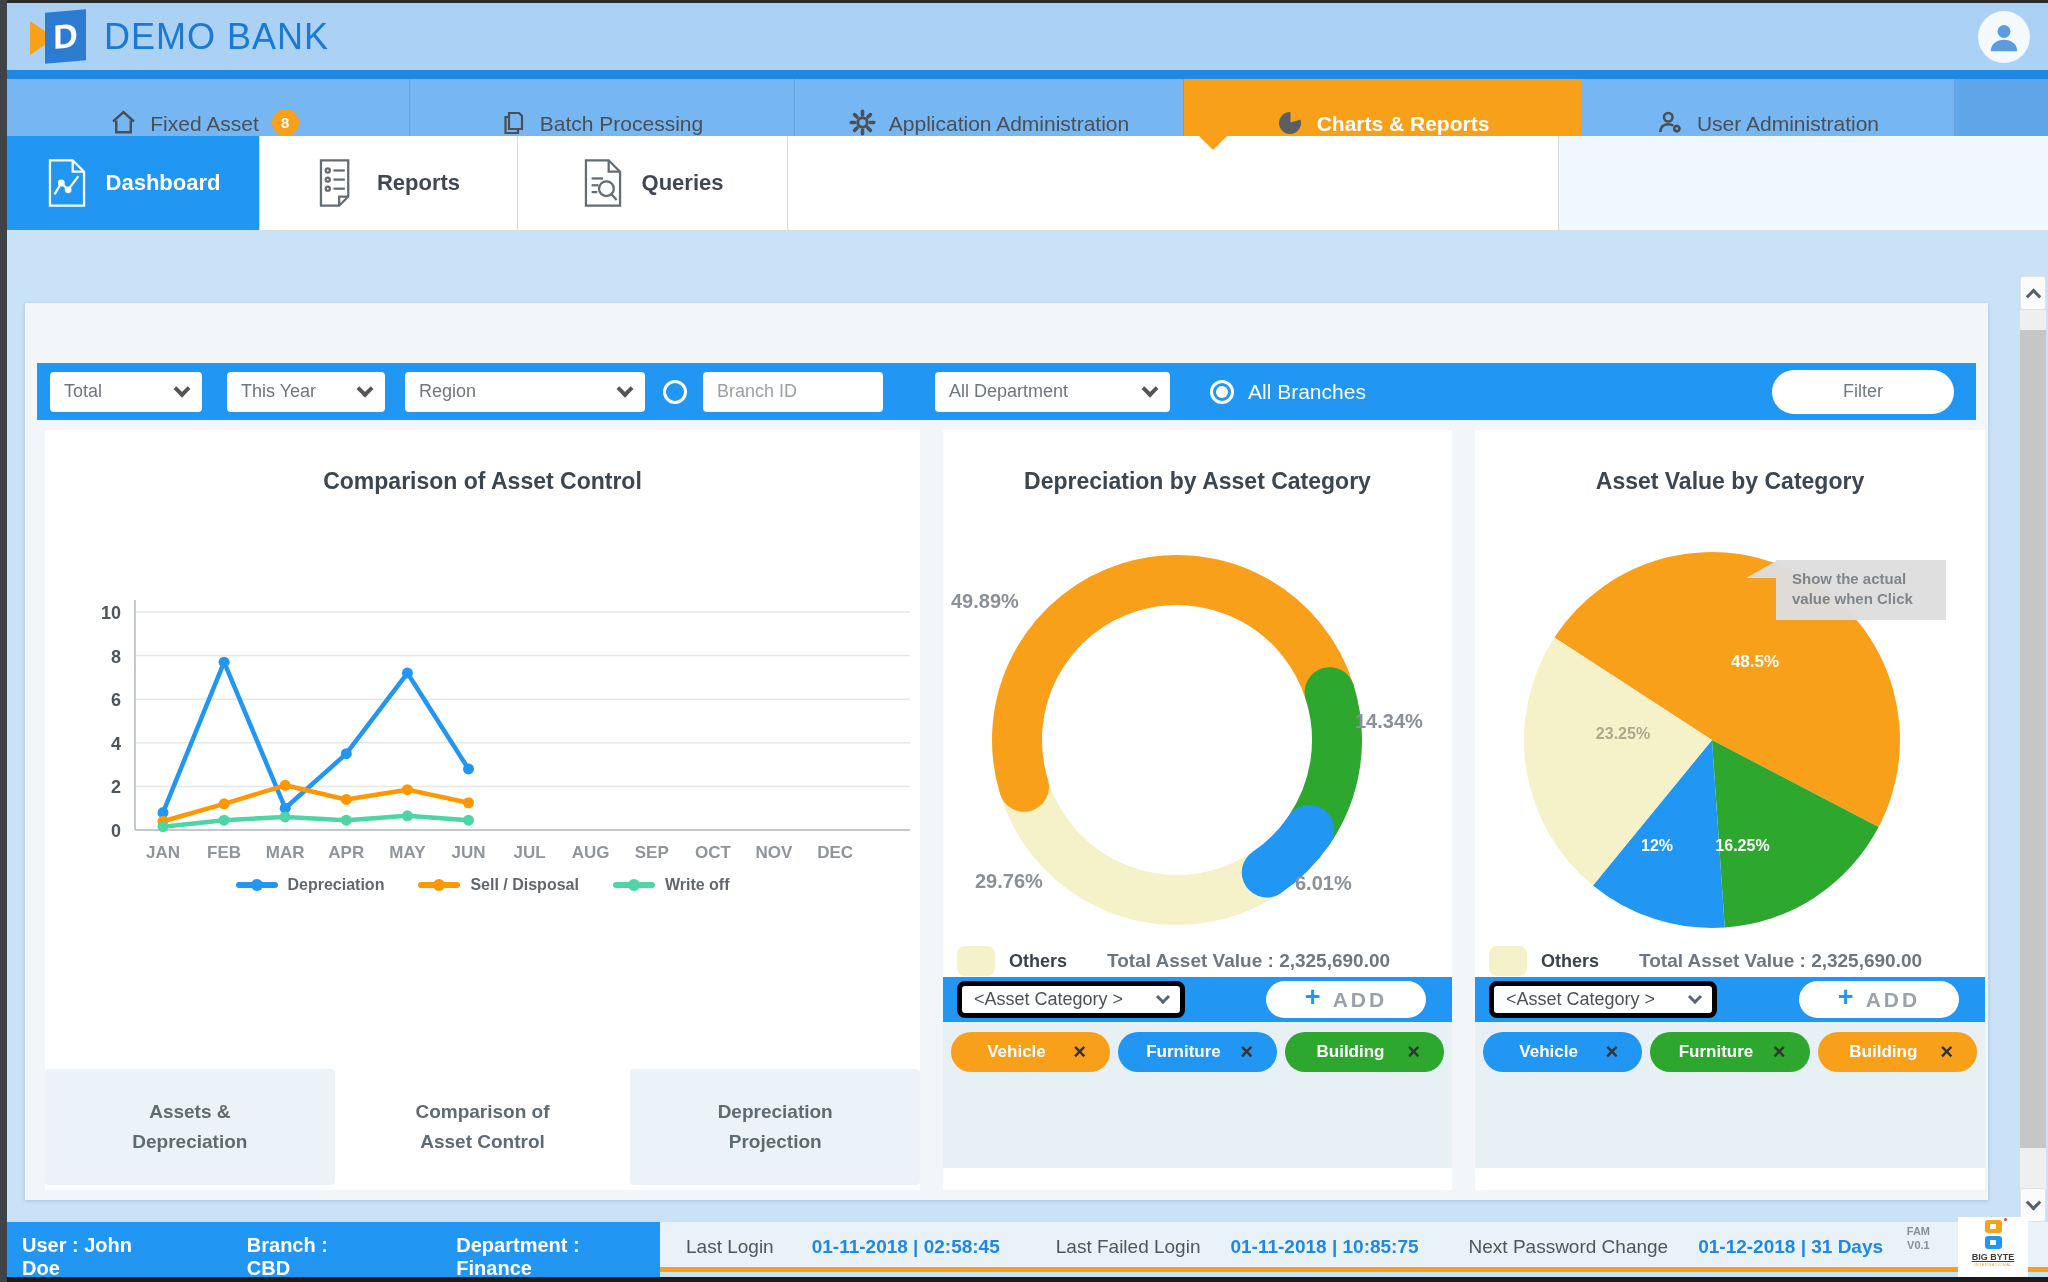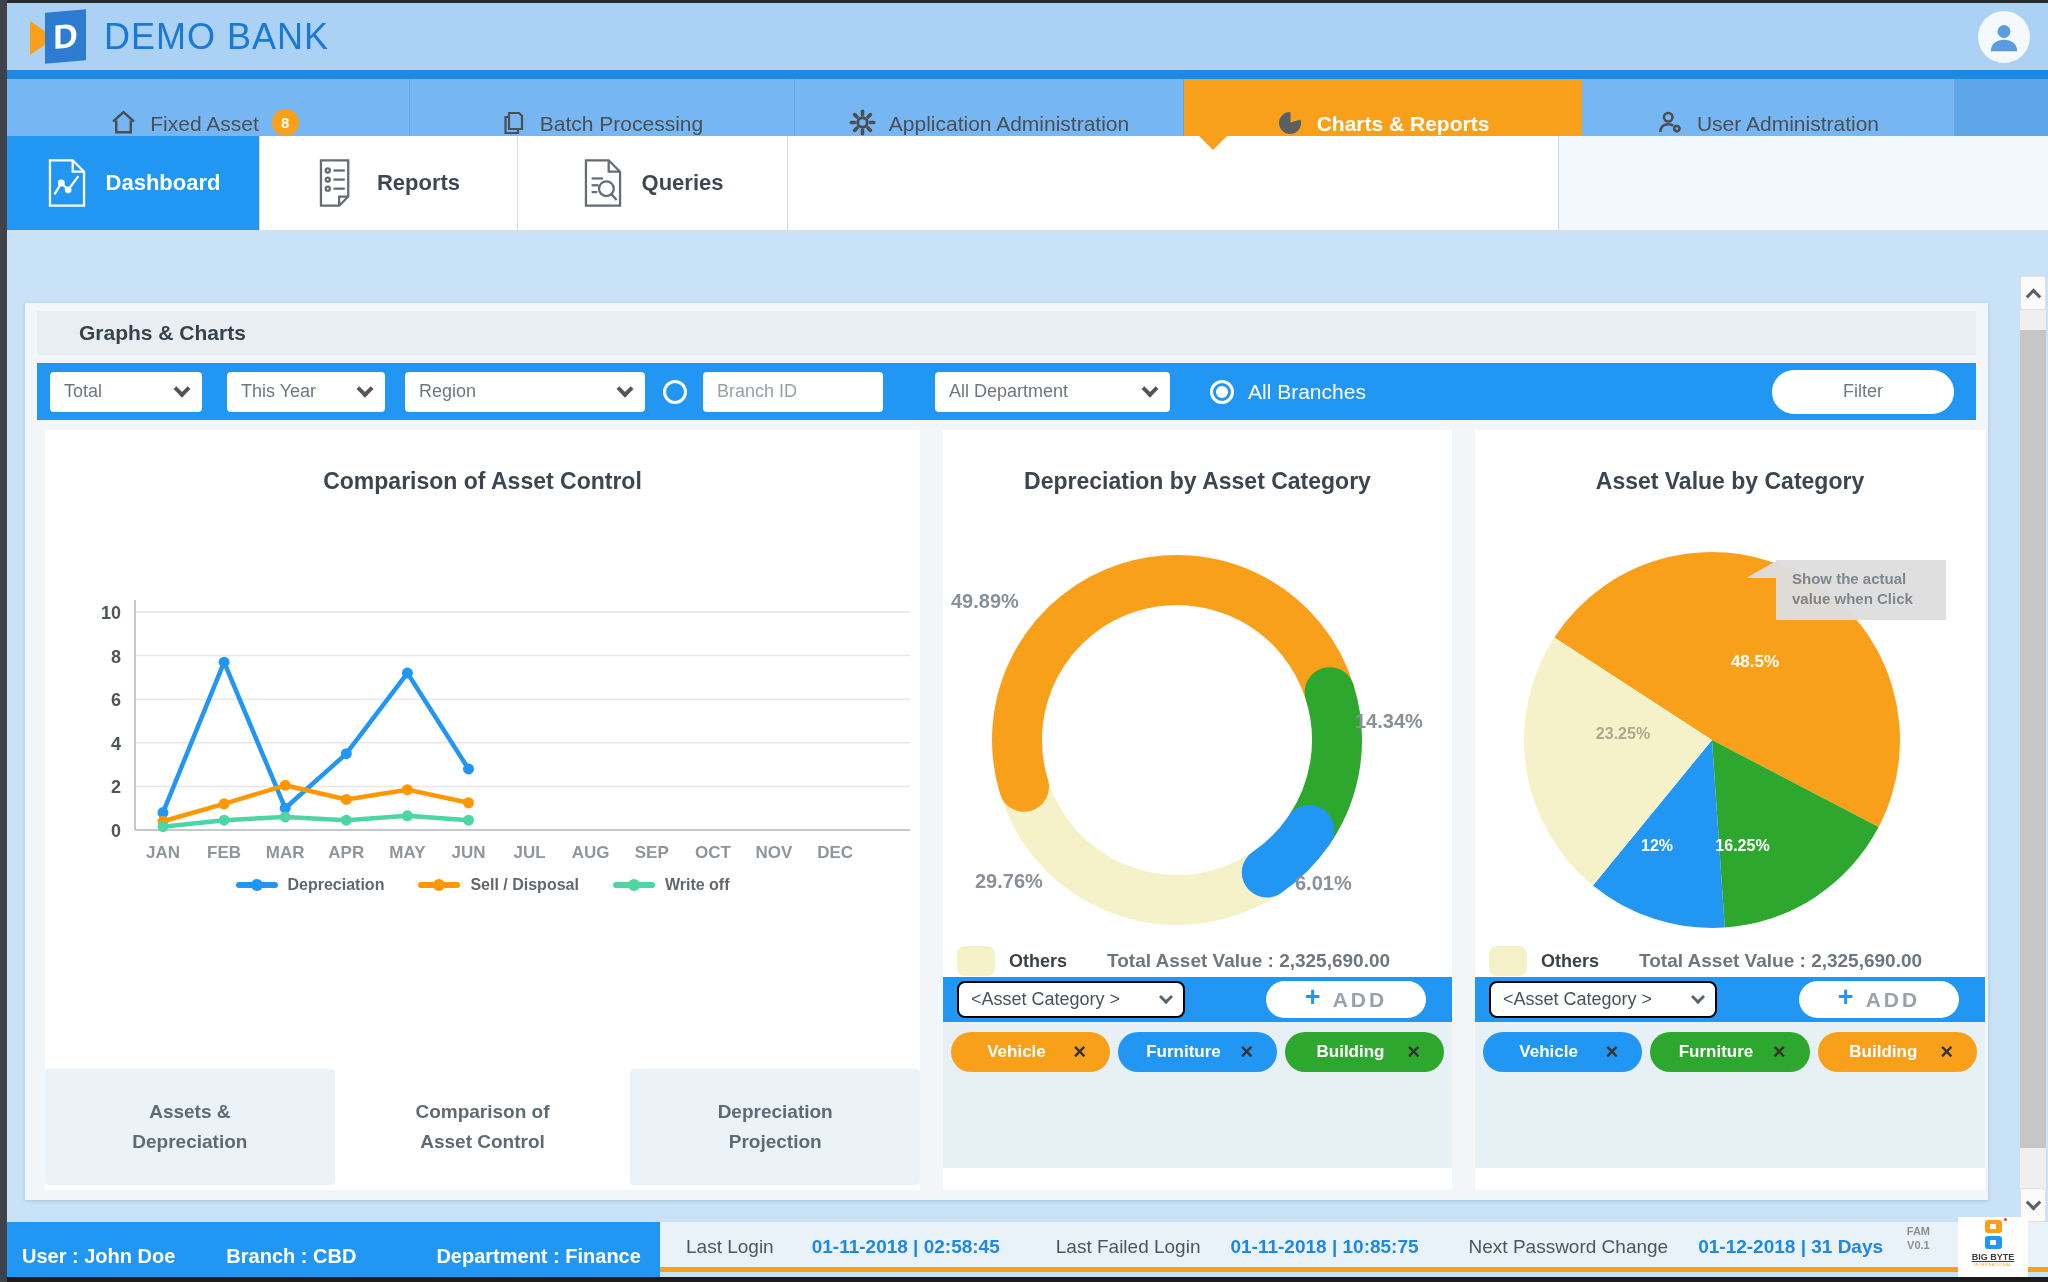--- a/index.html
+++ b/index.html
@@ -77,21 +77,21 @@
   .pl2 { left:152px; top:407px; width:60px; color:#fff; font-size:16px; }
   .pl3 { left:108px; top:295px; width:80px; color:#ABA98E; font-size:16px; }
   .tooltip { position:absolute; left:301px; top:130px; width:170px; background:#DEDEDE; opacity:0.96; padding:9px 8px 11px 16px; font-size:15px; font-weight:bold; color:#7C8288; line-height:20px; z-index:5; }
   .tooltip::before { content:''; position:absolute; left:-30px; top:0; border-bottom:18px solid #DEDEDE; border-left:32px solid transparent; }
 
   .others-row { position:absolute; left:14px; top:516px; display:flex; align-items:center; gap:14px; }
   .others-swatch { width:38px; height:30px; border-radius:8px; }
   .others-label { font-size:18px; font-weight:bold; color:#3A424A; }
   .total-text { margin-left:26px; font-size:19px; font-weight:bold; color:#6E777F; }
   .cat-bar { position:absolute; left:0; top:547px; width:100%; height:45px; background:#2196F3; }
-  .cat-dd { position:absolute; left:14px; top:4px; width:228px; height:37px; background:#fff; border:2px solid #000000; border-radius:8px; display:flex; align-items:center; justify-content:space-between; padding:0 12px; font-size:18px; color:#4A5258; cursor:pointer; }
+  .cat-dd { position:absolute; left:14px; top:4px; width:228px; height:37px; background:#fff; border:5px solid #000000; border-radius:8px; display:flex; align-items:center; justify-content:space-between; padding:0 12px; font-size:18px; color:#4A5258; cursor:pointer; }
   .cat-dd .chev { width:10px; height:10px; border-width:3px; border-color:#5A6570; }
   .add-btn { position:absolute; right:26px; top:4px; width:160px; height:37px; background:#fff; border:none; border-radius:19px; display:flex; align-items:center; justify-content:center; gap:12px; cursor:pointer; font-family:inherit; }
   .add-plus { color:#2196F3; font-size:27px; font-weight:bold; margin-top:-4px; }
   .add-label { color:#9AA1A8; font-size:21px; font-weight:bold; letter-spacing:3px; }
   .tags-filler { position:absolute; left:0; top:592px; width:100%; height:146px; background:#E7F0F5; }
   .tags { position:absolute; left:8px; top:602px; right:8px; display:flex; gap:8px; }
   .tag { flex:1; height:40px; border-radius:20px; display:flex; align-items:center; justify-content:center; color:#fff; font-weight:bold; font-size:17px; position:relative; }
   .tag-label { transform:translateX(-14px); }
   .tag-close { position:absolute; right:24px; color:#333; font-size:22px; font-weight:bold; cursor:pointer; line-height:1; }
 
@@ -101,21 +101,21 @@
   .sb-track { position:absolute; left:2px; top:54px; width:26px; height:818px; background:#C6C6C6; }
   .sb-btn { position:absolute; left:2px; width:26px; height:34px; background:#FBFBFB; border:1px solid #E2E2E2; border-radius:3px; display:flex; align-items:center; justify-content:center; cursor:pointer; }
   .sb-up { top:0; } .sb-down { top:912px; }
   .sb-chev { width:11px; height:11px; border-left:3px solid #55606B; border-top:3px solid #55606B; }
   .sb-up .sb-chev { transform:rotate(45deg) translate(2px,2px); }
   .sb-down .sb-chev { transform:rotate(225deg) translate(2px,2px); }
 
   
   .footer { position:absolute; left:0; top:1222px; width:100%; height:50px; background:#E9F1F9; border-bottom:5px solid #F9A01B; z-index:30; }
   .f-blue { position:absolute; left:0; top:0; width:660px; height:69px; background:#2196F3; display:flex; align-items:center; color:#fff; font-weight:bold; font-size:20px; }
-  .f-user { margin-left:22px; } .f-branch { margin-left:51px; } .f-dept { margin-left:80px; }
+  .f-user { margin-left:22px; } .f-branch { margin-left:72px; } .f-dept { margin-left:80px; }
   .f-right { position:absolute; left:660px; right:0; top:0; height:50px; display:flex; align-items:center; font-size:19px; }
   .f-label { color:#4E565E; } .f-value { color:#1E88E5; font-weight:bold; }
   .ml26 { margin-left:26px; } .ml38 { margin-left:38px; } .ml56 { margin-left:56px; } .ml30 { margin-left:30px; } .ml50 { margin-left:50px; }
   .fam { position:absolute; right:118px; top:2px; text-align:center; font-size:11px; font-weight:bold; color:#8A9096; line-height:14px; }
   .bigbyte { position:absolute; right:20px; top:-5px; width:70px; height:63px; background:#fff; display:flex; flex-direction:column; align-items:center; z-index:40; }
   .bb-sq { width:17px; height:13px; border-radius:3px; margin-top:3px; display:flex; align-items:center; justify-content:center; position:relative; }
   .bb-sq-o { background:#F9A01B; } .bb-sq-b { background:#2196F3; }
   .bb-sq-o::after { content:''; position:absolute; right:-5px; top:-2px; width:3px; height:3px; border-radius:50%; background:#E53935; }
   .bb-in { width:6px; height:5px; background:#fff; }
   .bb-name { font-size:9px; font-weight:bold; color:#3B3B3B; margin-top:3px;text-decoration:underline; }
@@ -236,21 +236,20 @@
           <line x1="8" y1="30" x2="13" y2="30"></line>
           <circle cx="21" cy="27" r="6.5"></circle>
           <line x1="25.5" y1="32" x2="30" y2="37"></line>
         </svg>
       <span>Queries</span>
     </div>
     <div class="subtab-rest"></div>
   </div>
 
   <div class="main-panel">
-    <div class="section-header">Graphs &amp; Charts</div>
 
     <div class="filter-bar">
       <div class="dd dd-total">
           <span>Total</span>
           <span class="chev"></span>
         </div>
       <div class="dd dd-year">
           <span>This Year</span>
           <span class="chev"></span>
         </div>

